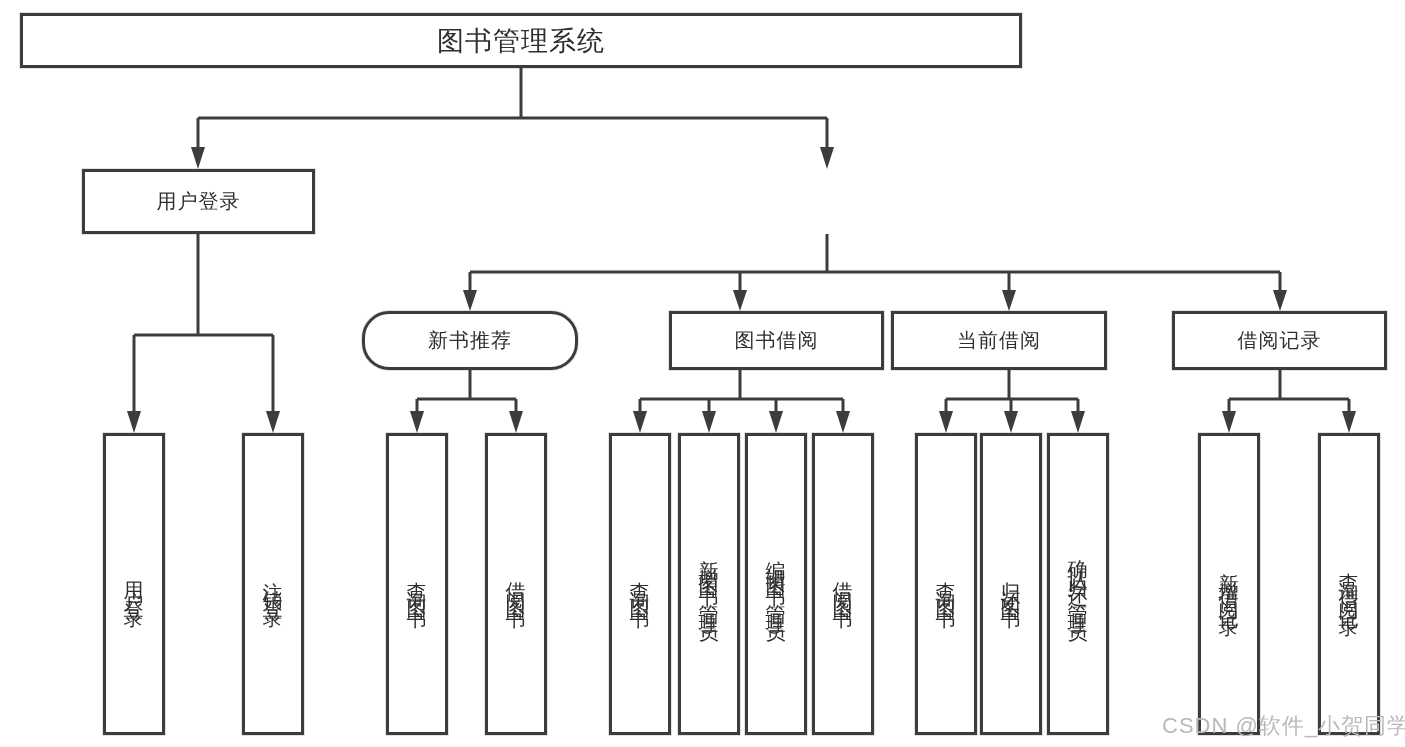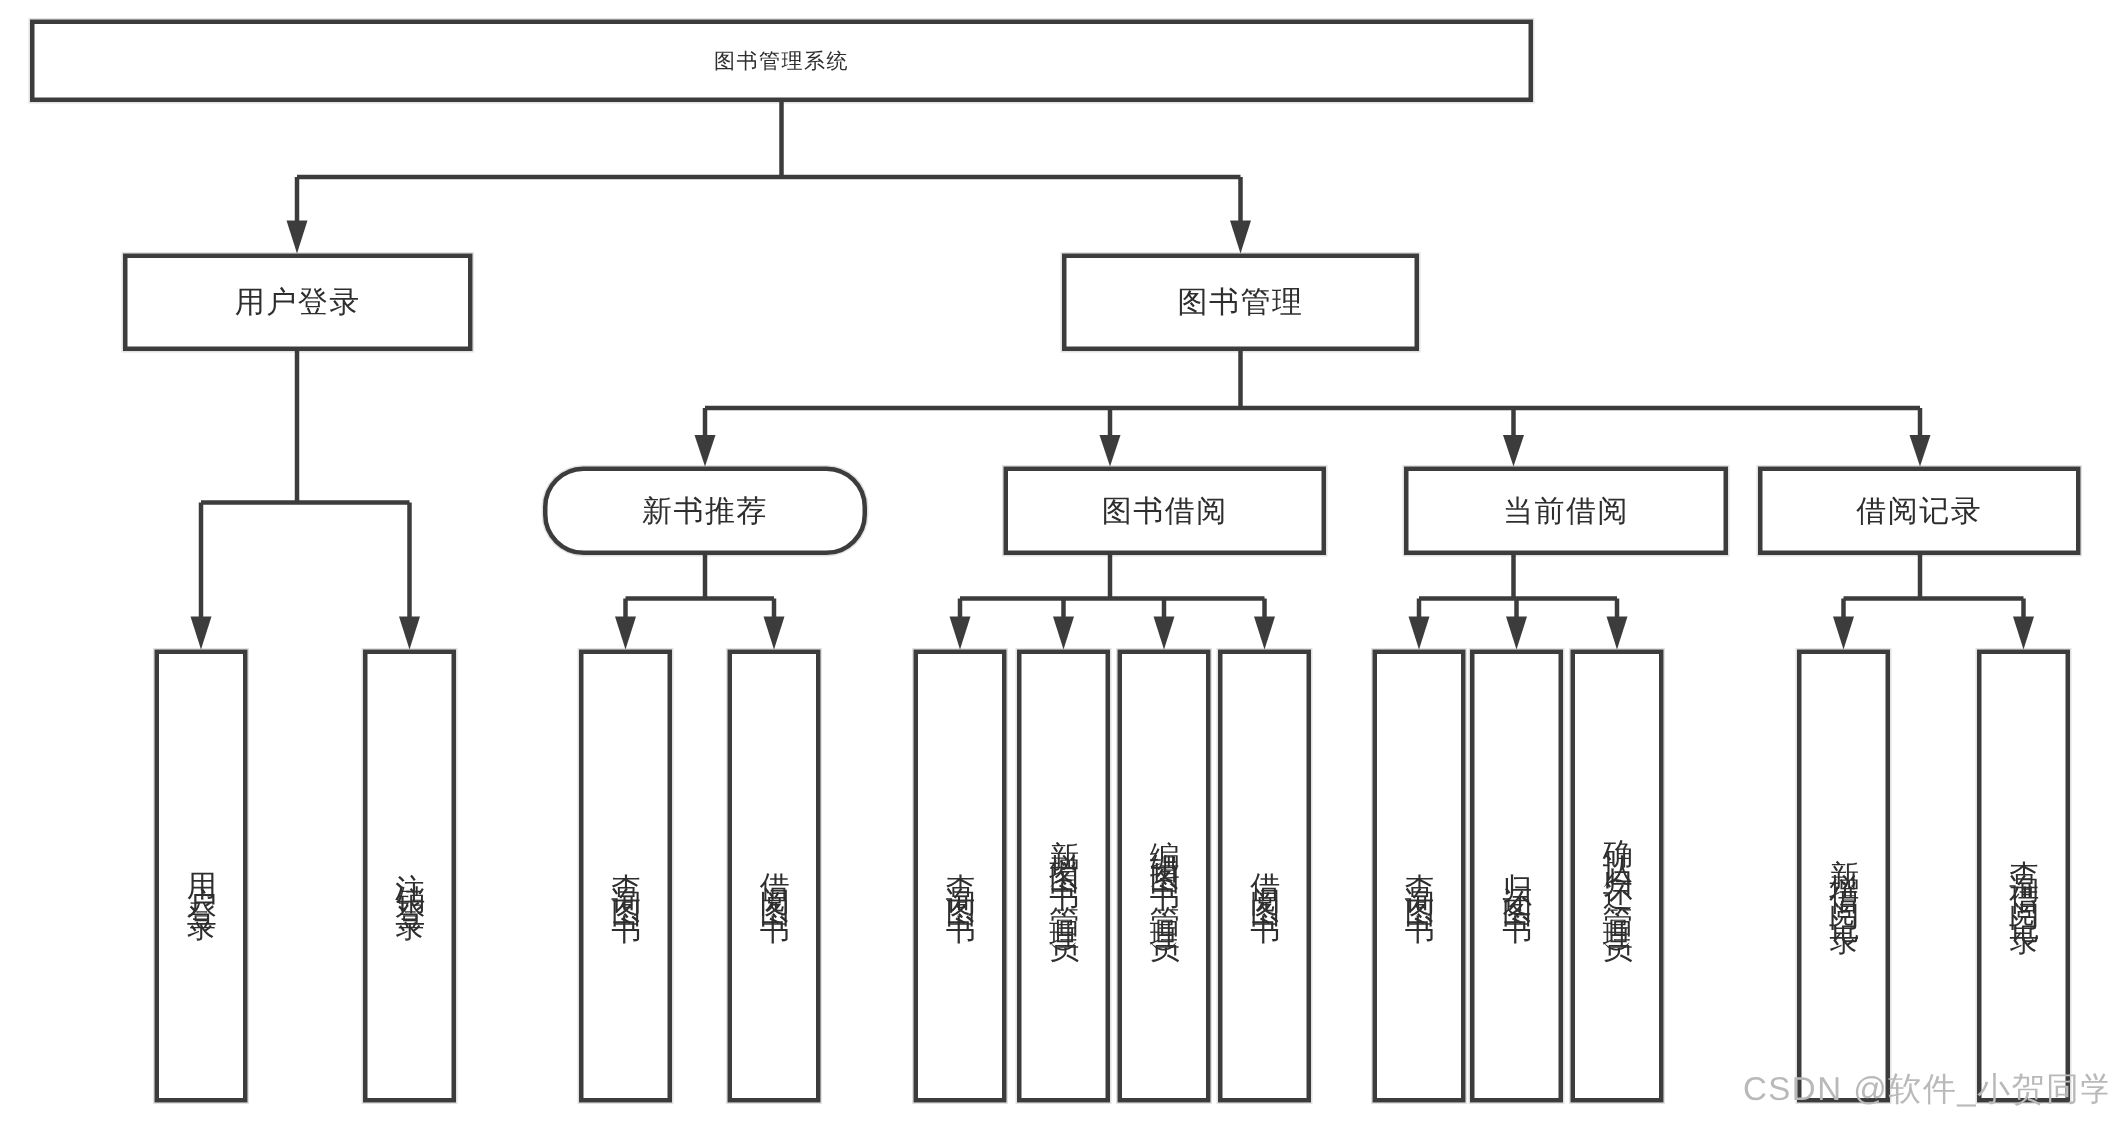--- a/index.html
+++ b/index.html
@@ -27,30 +27,30 @@
     display: flex;
     align-items: center;
     justify-content: center;
     color: #2e2e2e;
     z-index: 2;
     box-shadow: 0 0 0 1px rgba(60,60,60,0.15);
   }
 
   .node.h { font-size: 20px; letter-spacing: 1px; }
 
-  .node.root { left: 20px; top: 13px; width: 1002px; height: 55px; font-size: 14px; }
+  .node.root { left: 20px; top: 13px; width: 1002px; height: 55px; font-size: 27px; }
 
   .node.lvl2 { height: 65px; top: 169px; }
   .node.user-login  { left: 82px;  width: 233px; }
   .node.book-mgmt   { left: 708px; width: 238px; }
 
   .node.lvl3 { height: 59px; top: 311px; }
   .node.new-book       { left: 362px;  width: 216px; border-radius: 27px; }
   .node.book-borrow    { left: 669px;  width: 215px; }
-  .node.current-borrow { left: 936px;  width: 216px; }
+  .node.current-borrow { left: 891px;  width: 216px; }
   .node.borrow-record  { left: 1172px; width: 215px; }
 
   .node.leaf {
     top: 433px;
     width: 62px;
     height: 302px;
     writing-mode: vertical-rl;
     text-orientation: mixed;
     font-size: 20px;
     letter-spacing: 9px;
@@ -143,21 +143,20 @@
       <polygon points="1071,411 1085,411 1078,433"></polygon>
 
       <polygon points="1222,411 1236,411 1229,433"></polygon>
       <polygon points="1342,411 1356,411 1349,433"></polygon>
     </g>
   </svg>
 
   <div class="node root h">图书管理系统</div>
 
   <div class="node lvl2 user-login h">用户登录</div>
-  <div class="node lvl2 book-mgmt h">图书管理</div>
 
   <div class="node lvl3 new-book h">新书推荐</div>
   <div class="node lvl3 book-borrow h">图书借阅</div>
   <div class="node lvl3 current-borrow h">当前借阅</div>
   <div class="node lvl3 borrow-record h">借阅记录</div>
 
   <div class="node leaf" style="left:103px">用户登录</div>
   <div class="node leaf" style="left:242px">注销登录</div>
 
   <div class="node leaf" style="left:386px">查询图书</div>

